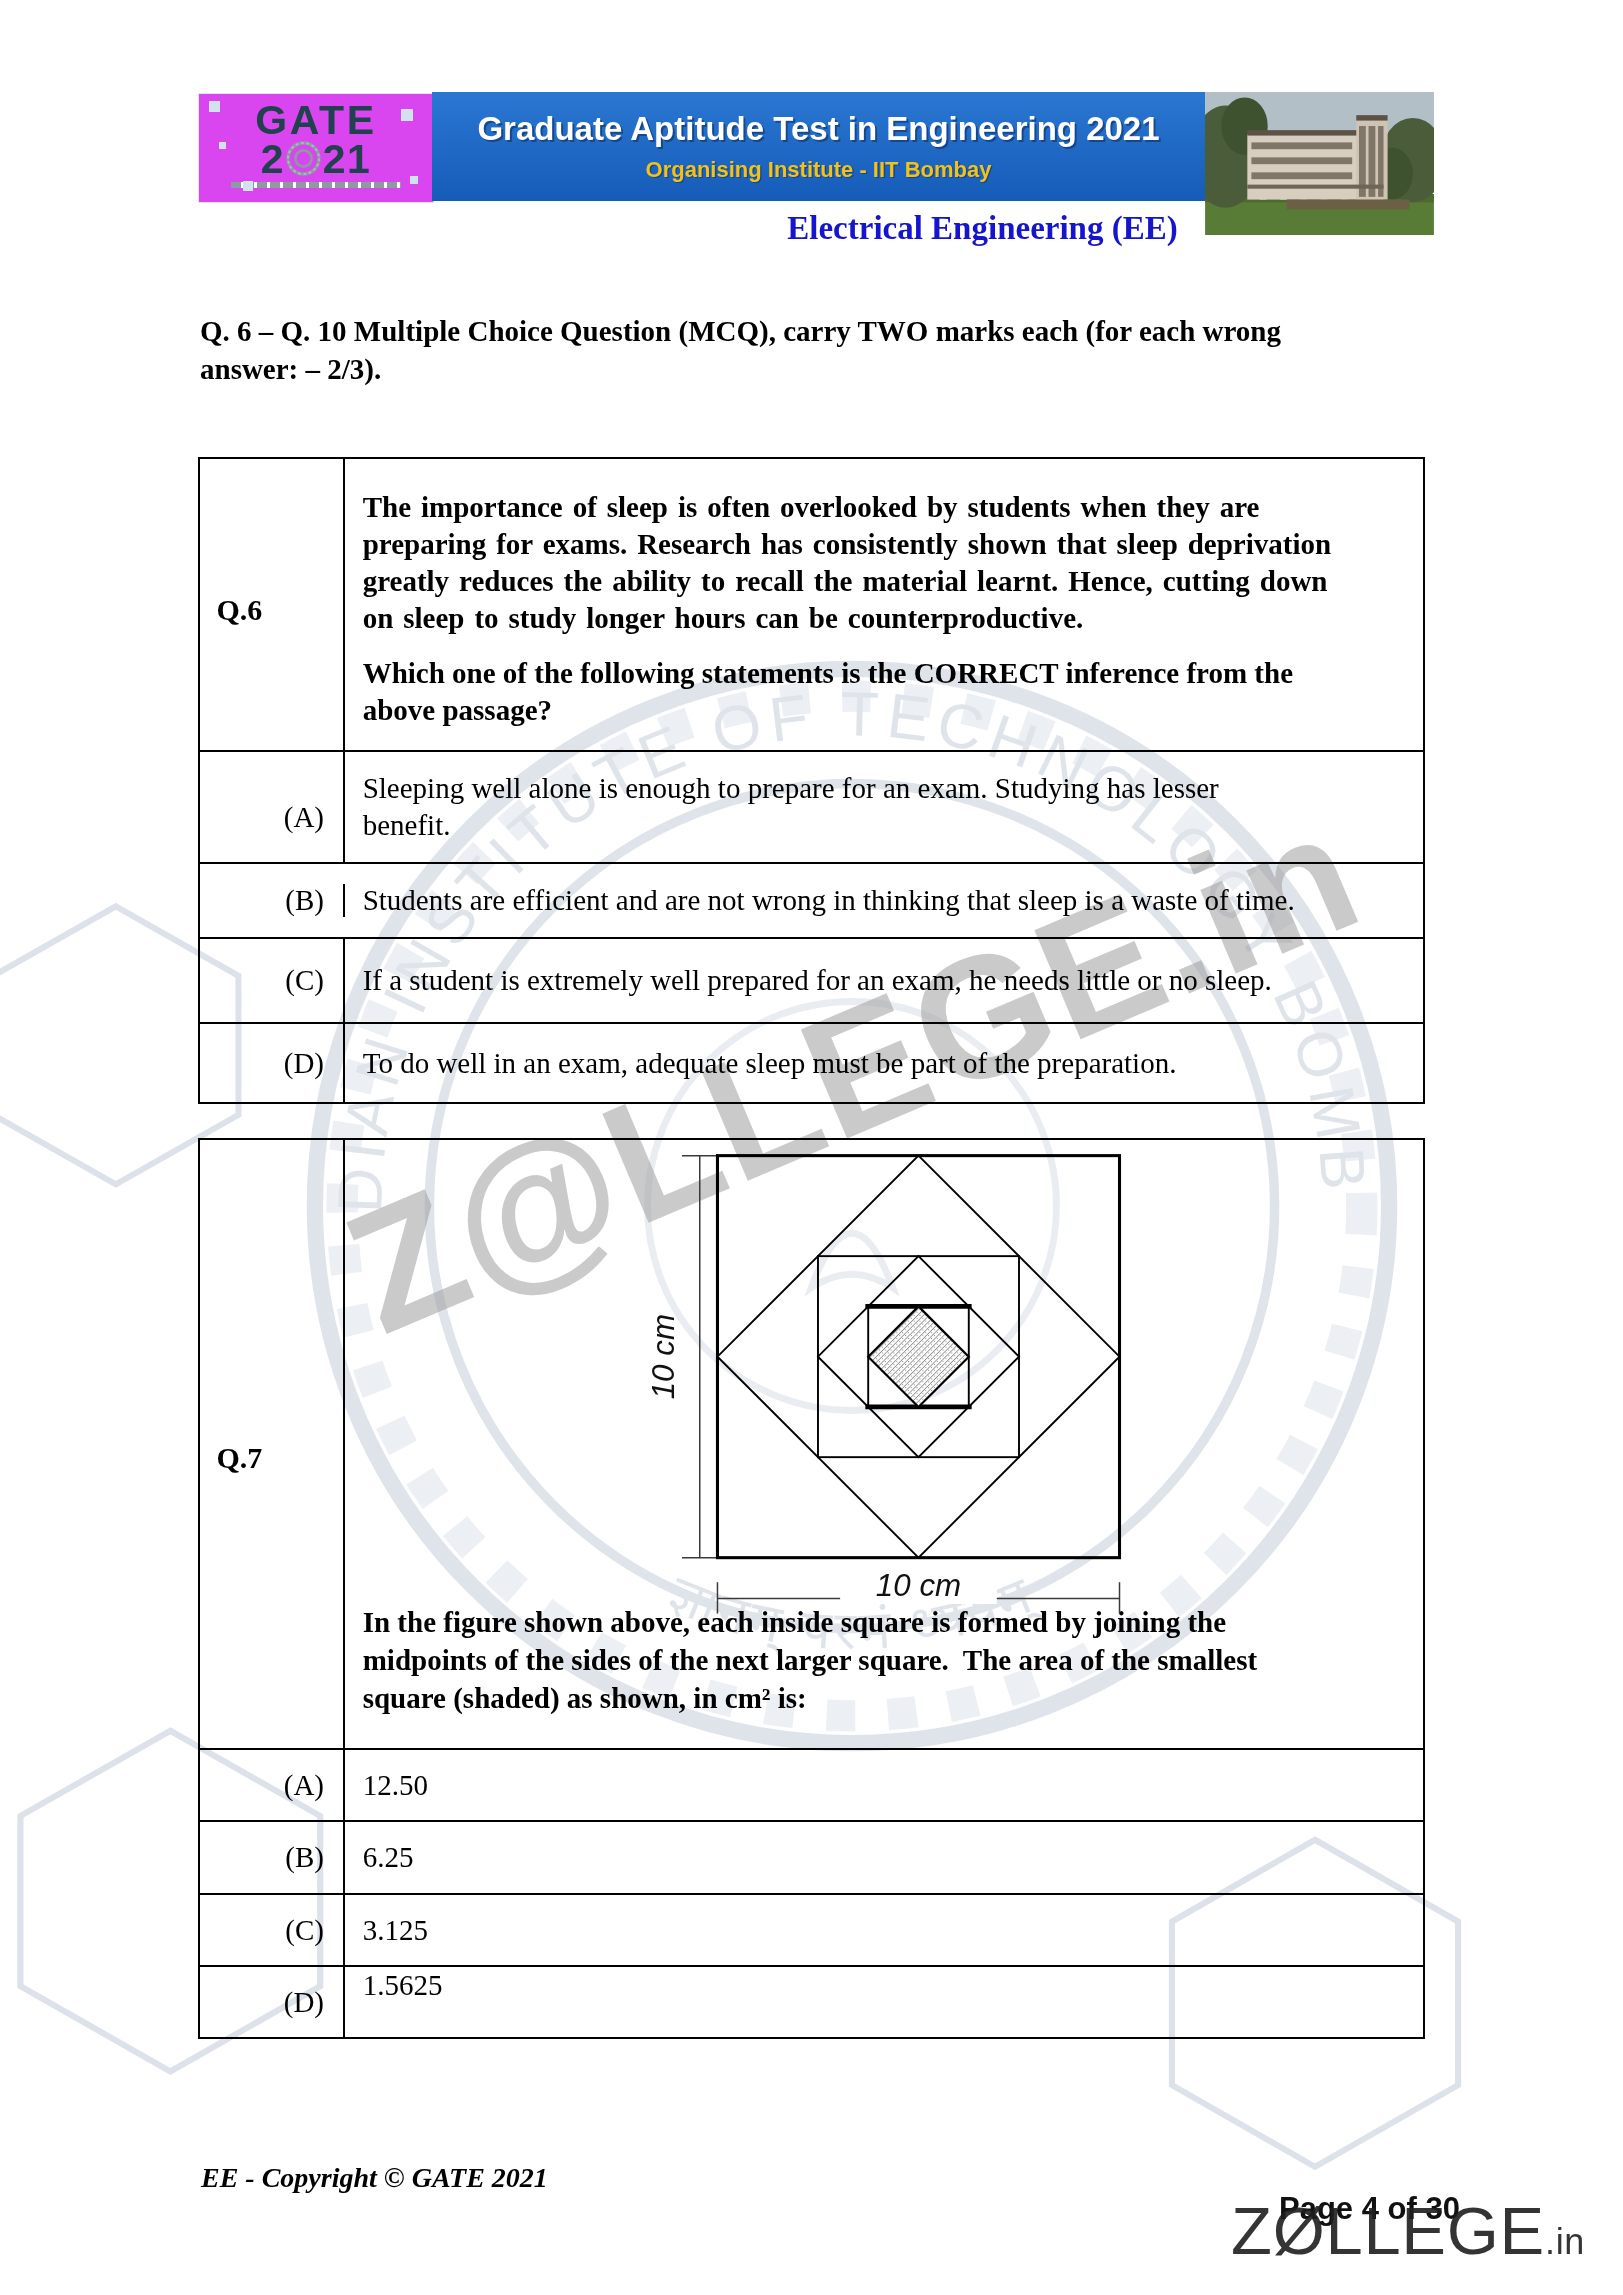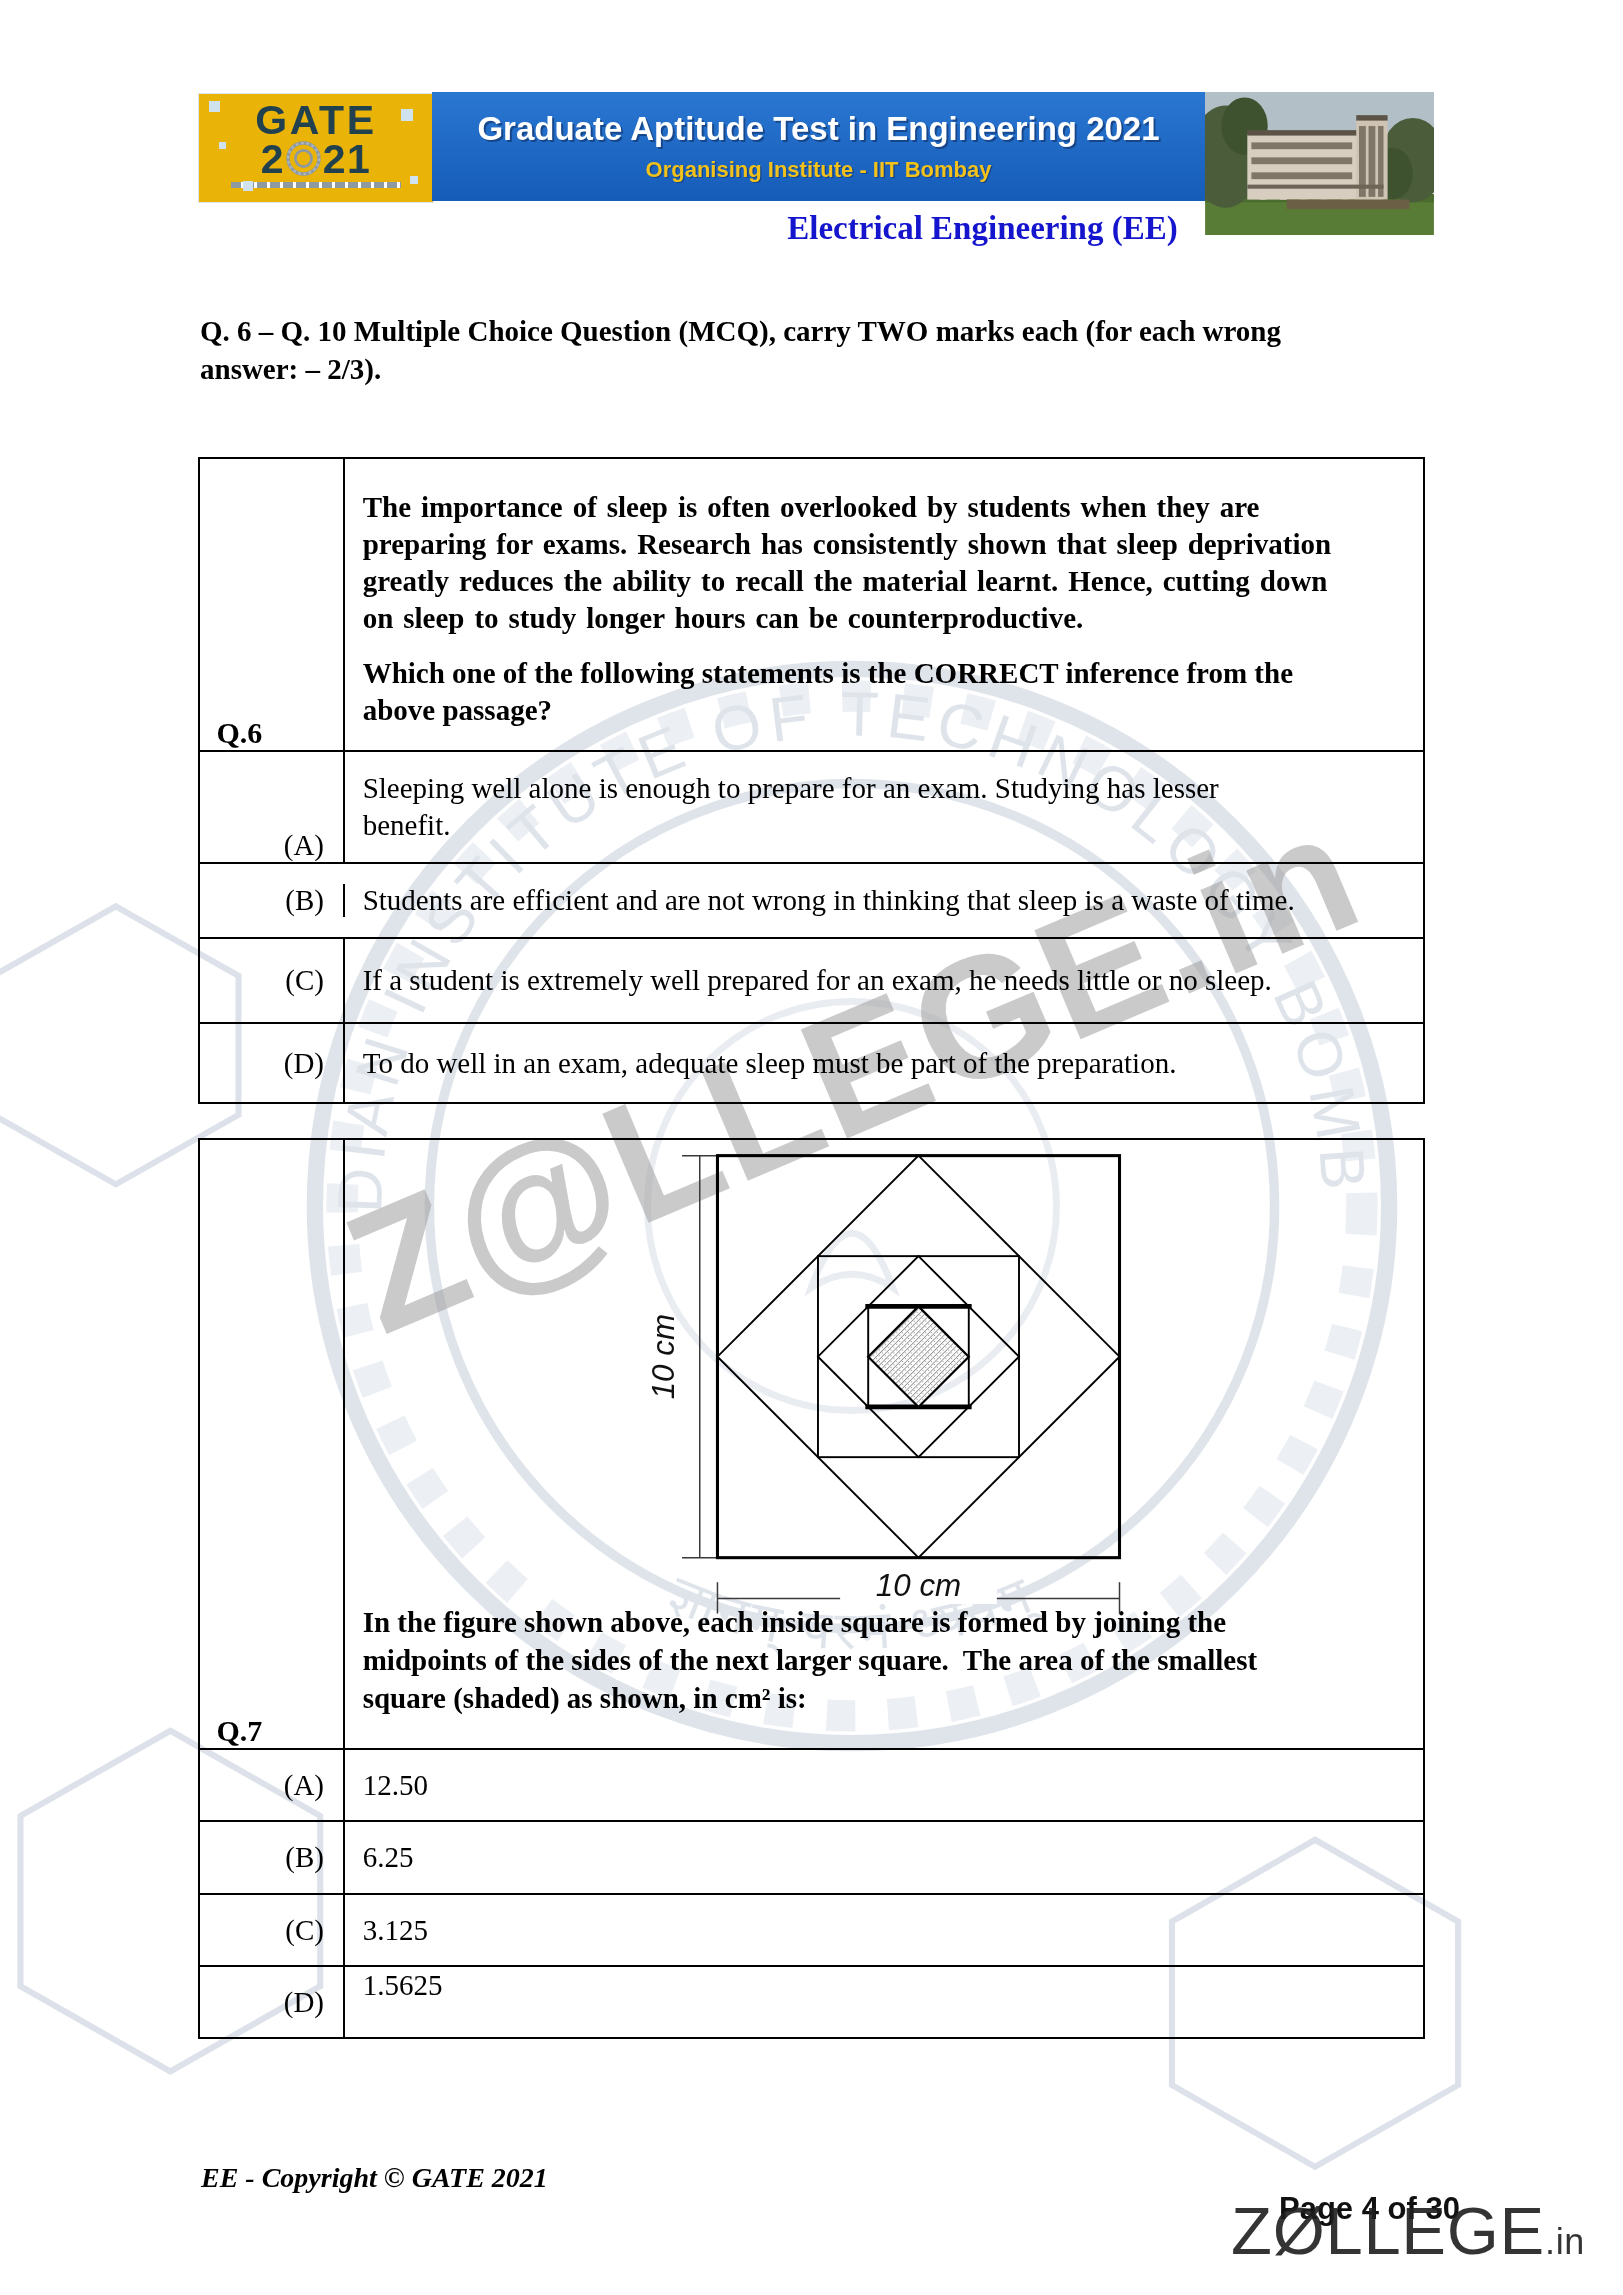--- a/index.html
+++ b/index.html
@@ -7,21 +7,21 @@
         font-family:"Liberation Serif", serif;color:#000;}
   
   #seal-wm{position:absolute;left:259px;top:613px;z-index:1;opacity:.55;}
   #hexes{position:absolute;inset:0;z-index:1;}
   #zollege-wm{position:absolute;left:239px;top:866px;width:1227px;height:409px;z-index:2;
       display:flex;align-items:center;justify-content:center;
       transform:rotate(-23deg);font-family:"Liberation Sans",sans-serif;
       font-size:172px;font-weight:600;color:#9b9b9b;opacity:.52;letter-spacing:2.7px;white-space:nowrap;}
   #content{position:absolute;inset:0;z-index:3;}
   
-  #gate-logo{position:absolute;left:198px;top:93px;width:234px;height:108px;background:#eab308;
+  #gate-logo{position:absolute;left:198px;top:93px;width:234px;height:108px;background:#d946ef;
       border:0.7px solid #e0e6ea;text-align:center;overflow:hidden;}
   .mosaic{position:absolute;background:#cfe2ee;}
   #gate-line1{font-family:"Liberation Sans",sans-serif;font-weight:bold;font-size:41px;
       color:#21414f;letter-spacing:2.7px;line-height:40px;margin-top:5.5px;}
   #gate-line2{font-family:"Liberation Sans",sans-serif;font-weight:bold;font-size:41px;
       color:#21414f;letter-spacing:1.4px;line-height:38px;display:flex;align-items:center;justify-content:center;gap:1.4px;}
   #gate-tagline{margin:4.1px auto 0 auto;width:170px;height:6.1px;
       background:repeating-linear-gradient(90deg,#8d9aa2 0 9.5px,#fdfefe 9.5px 13px);}
   #banner{position:absolute;left:432px;top:92px;width:773px;height:109px;
       background:linear-gradient(#2a77d2,#155CB8);display:flex;flex-direction:column;
@@ -34,21 +34,21 @@
   
   #page-title{position:absolute;left:736px;top:210px;width:493px;text-align:center;
       font-size:33px;font-weight:bold;color:#1515CE;}
   #intro{position:absolute;left:200px;top:312px;width:1234px;font-size:29px;font-weight:bold;
       line-height:38px;white-space:pre;}
   
   .qtable{position:absolute;left:198px;width:1227px;border:2px solid #000;box-sizing:border-box;}
   .qrow{display:flex;box-sizing:border-box;}
   .qrow + .qrow{border-top:2px solid #000;}
   .lcell{width:145px;flex:0 0 145px;border-right:2px solid #000;box-sizing:border-box;
-      display:flex;align-items:flex-end;}
+      display:flex;align-items:center;}
   .tcell{flex:1;box-sizing:border-box;position:relative;}
   .qnum{font-size:30px;font-weight:bold;padding:11px 0 0 16.4px;}
   .optlab{font-size:29px;width:100%;text-align:right;padding-right:19px;box-sizing:border-box;}
   .opt-center{align-items:center;}
   .optlab-a{padding-top:20.4px;}
   .opttext{font-size:29px;line-height:37px;padding-left:17.7px;white-space:pre;}
   #q6-passage{font-size:29px;font-weight:bold;line-height:37px;padding:30px 0 0 17.7px;
       word-spacing:2.7px;white-space:pre;}
   #q6-question{font-size:29px;font-weight:bold;line-height:37px;padding:17.7px 0 0 17.7px;white-space:pre;}
   #q7-question{position:absolute;left:17.7px;top:463px;font-size:29px;font-weight:bold;

